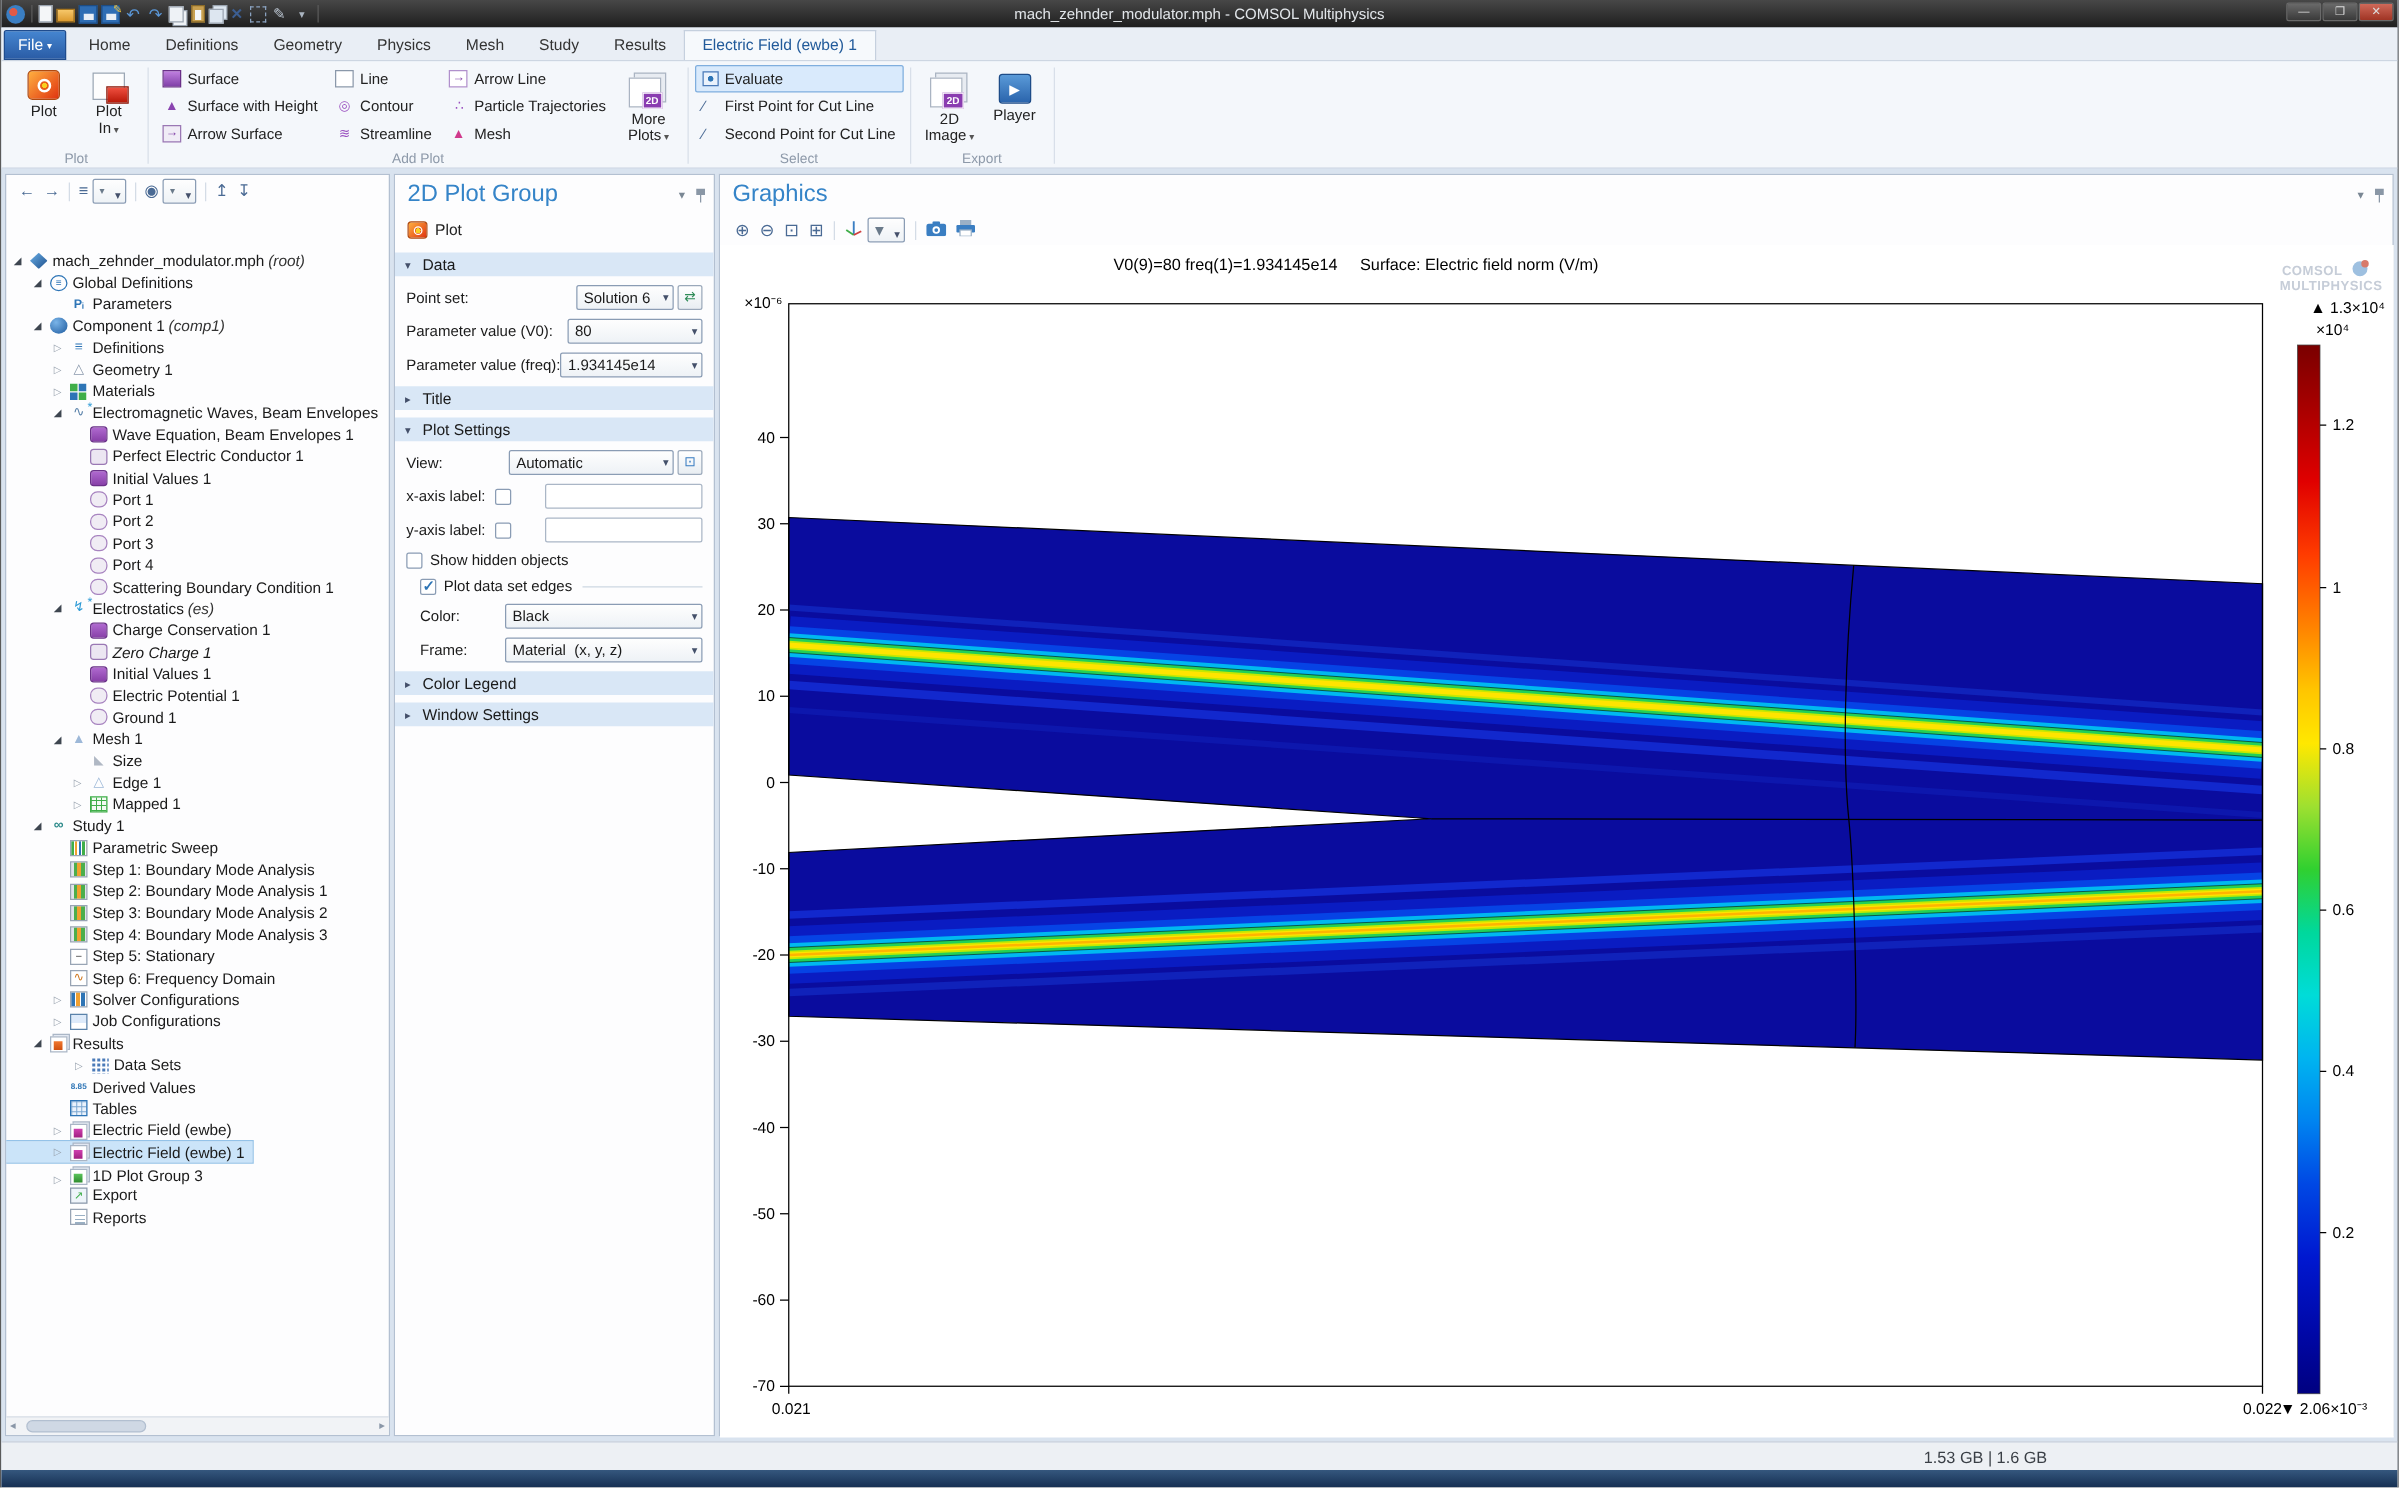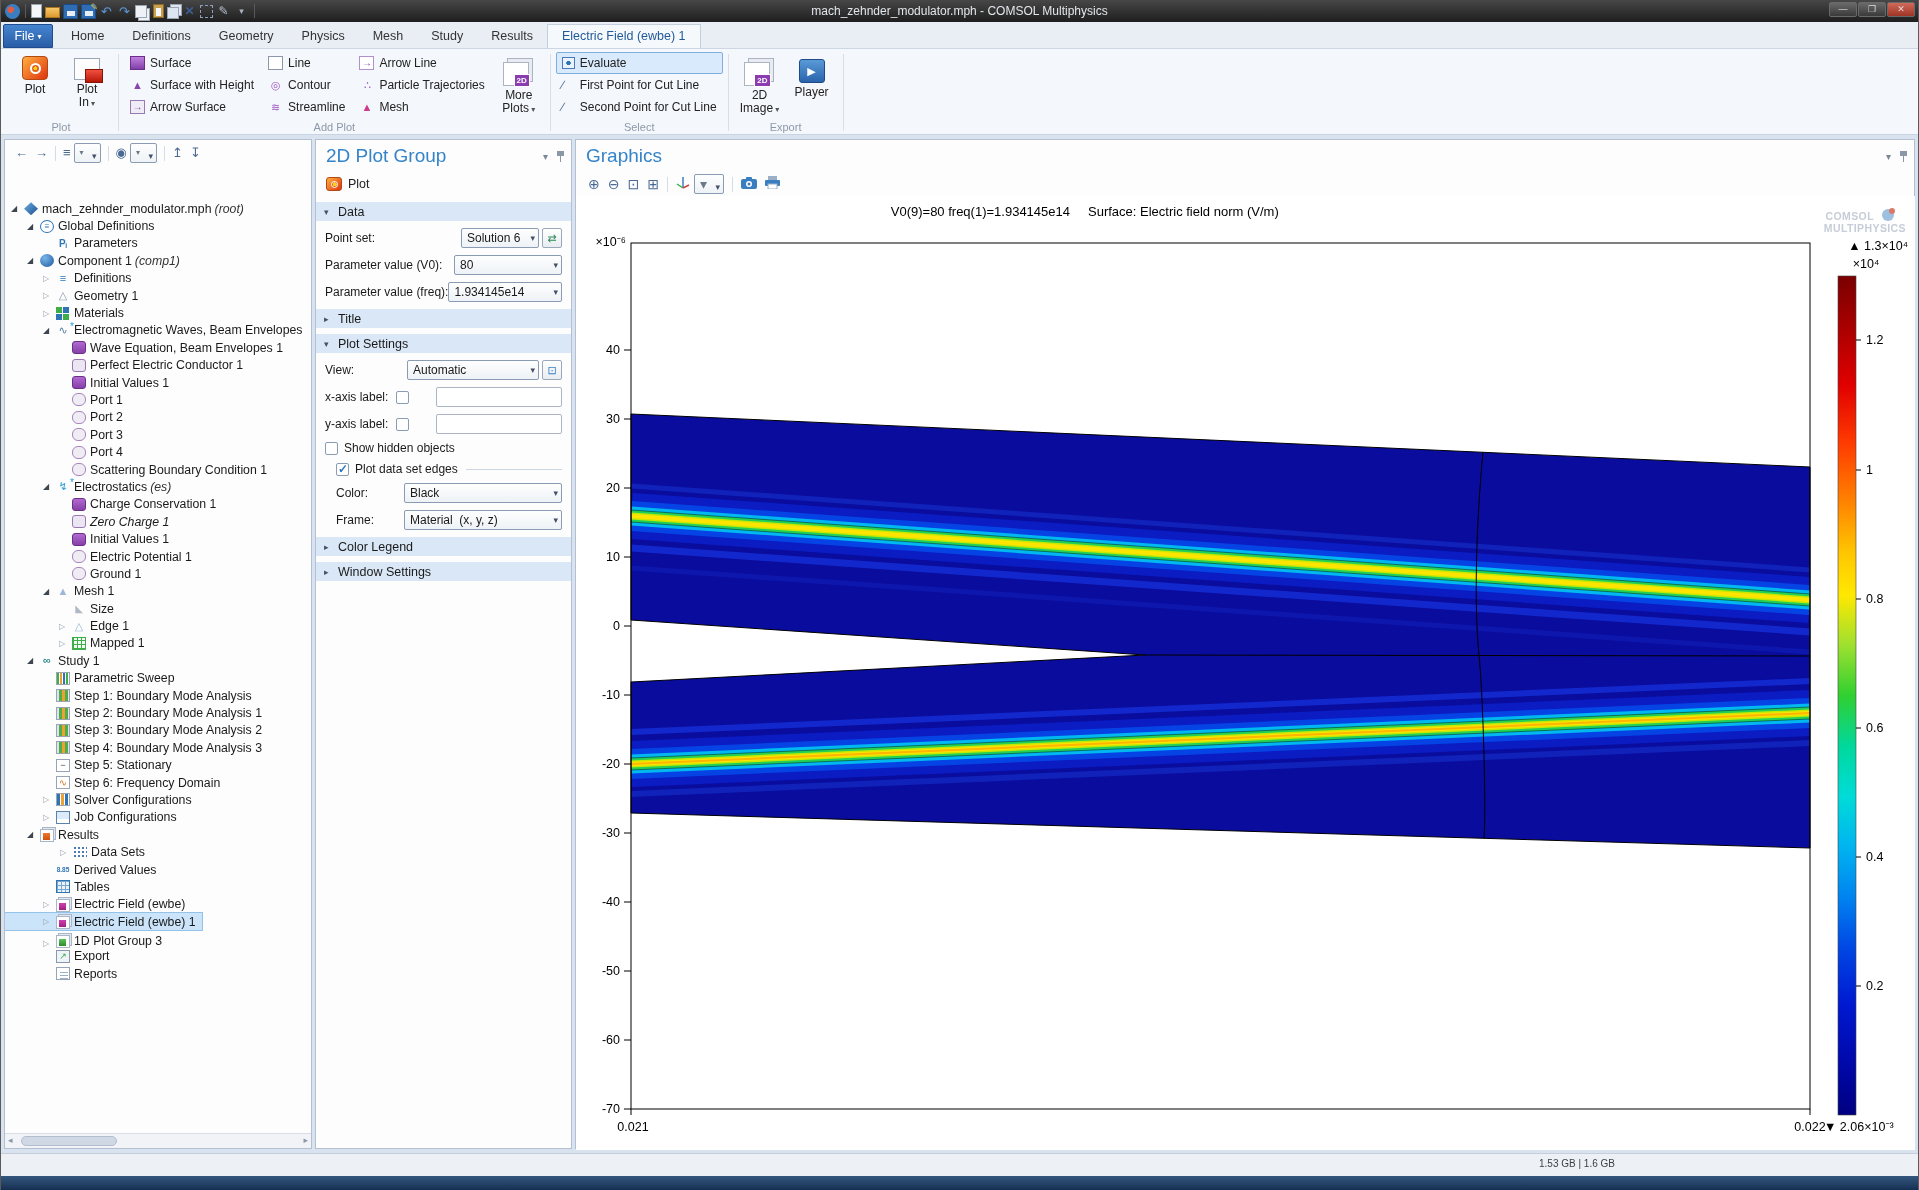--- a/index.html
+++ b/index.html
@@ -189,21 +189,21 @@
   .gx-toolbar { height:24px; display:flex; align-items:center; gap:8px; padding:0 12px; }
   .gx-toolbar .mtb { font-size:14px; }
   .plot-svg { display:block; background:#fff; }
   svg text { font-family:"Liberation Sans",sans-serif; fill:#000; }
   .axt { font-size:12.5px; }
   .ptt { font-size:13px; }
   .wm { font-size:10.5px; fill:#c6cdd8; font-weight:bold; letter-spacing:.4px; }
 
   
   .statusbar { position:absolute; left:0; right:0; top:1153px; height:23px; background:#edf0f4; border-top:1px solid #c6cedb; }
-  .mem { position:absolute; left:1538px; top:4px; font-size:10px; color:#3a3f46; }
+  .mem { position:absolute; left:1538px; top:4px; font-size:13px; color:#3a3f46; }
   .bottomstrip { position:absolute; left:0; right:0; bottom:0; height:14px; background:linear-gradient(#35577e,#152f52); }
 </style>
 </head>
 <body>
 
 <div class="win">
 
   <div class="titlebar">
     <div class="qa-row">
         <span class="qa qa-comsol-logo"></span>

